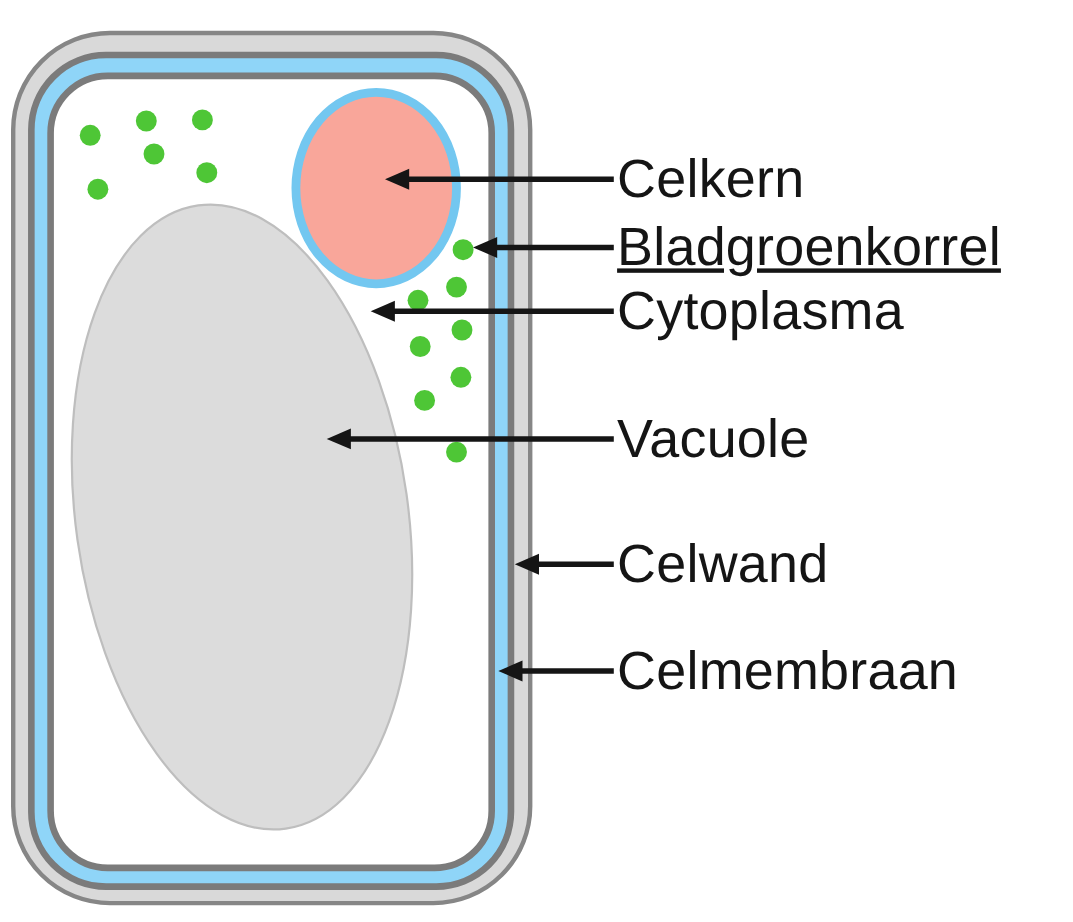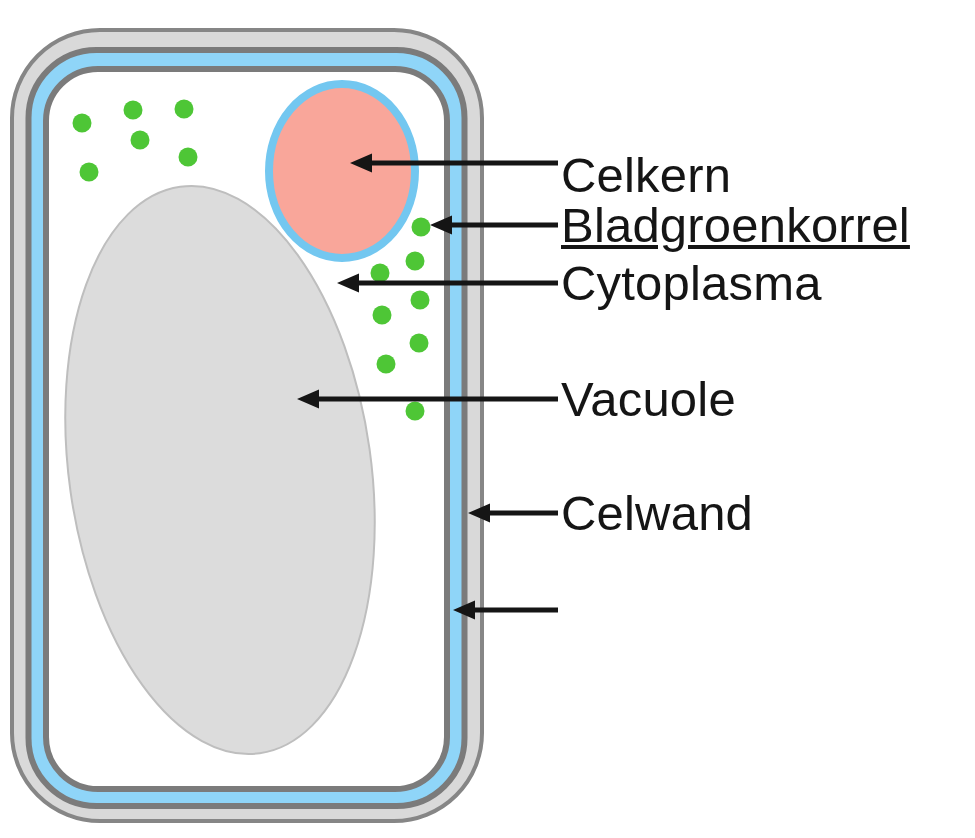--- a/index.html
+++ b/index.html
@@ -15,21 +15,21 @@
     position:absolute;
     left:561px;
     height:58px;
     line-height:58px;
     font-size:49px;
     font-weight:500;
     letter-spacing:0.2px;
     color:#151515;
     white-space:nowrap;
   }
-  .lbl-celkern{top:146px;}
+  .lbl-celkern{top:134px;}
   .lbl-bladgroenkorrel{top:196px;text-decoration:underline;}
   .lbl-cytoplasma{top:254px;text-align:right;}
   .lbl-vacuole{top:370px;}
   .lbl-celwand{top:484px;}
   .lbl-celmembraan{top:581px;}
 </style>
 </head>
 <body>
 
 <div class="stage">
@@ -89,13 +89,14 @@
         <polygon points="453,610 475,600.5 475,619.5" stroke="none"></polygon>
       </g>
     </g>
   </svg>
 
   <div class="cell-label lbl-celkern">Celkern</div>
   <div class="cell-label lbl-bladgroenkorrel">Bladgroenkorrel</div>
   <div class="cell-label lbl-cytoplasma">Cytoplasma</div>
   <div class="cell-label lbl-vacuole">Vacuole</div>
   <div class="cell-label lbl-celwand">Celwand</div>
+  <div class="cell-label lbl-celmembraan">Celmembraan</div>
 </div>
 
 </body></html>

